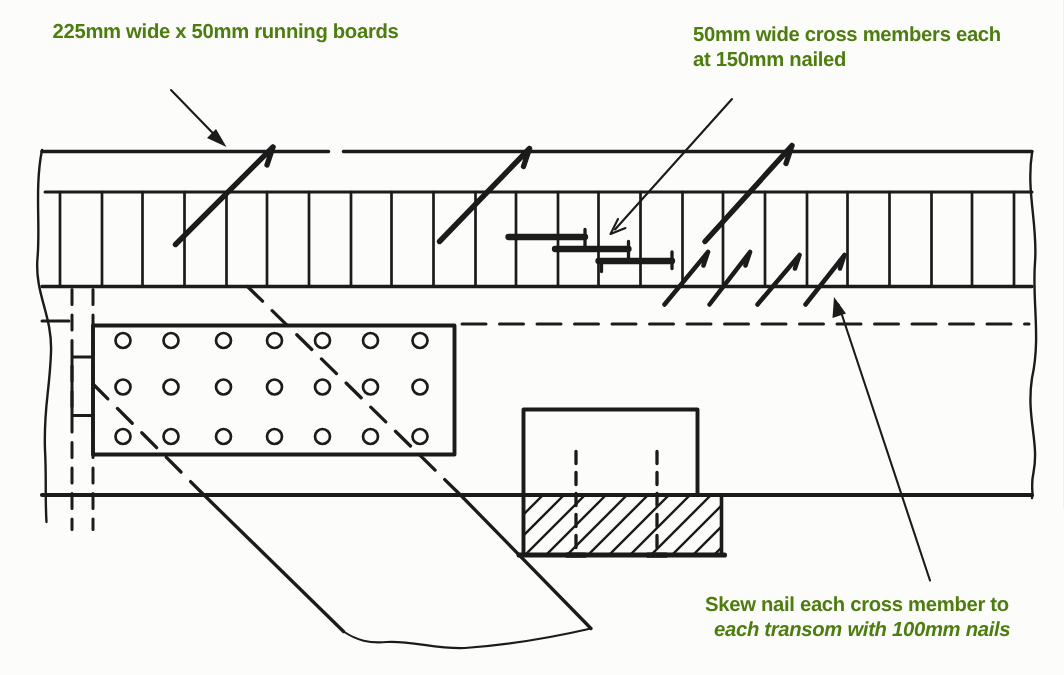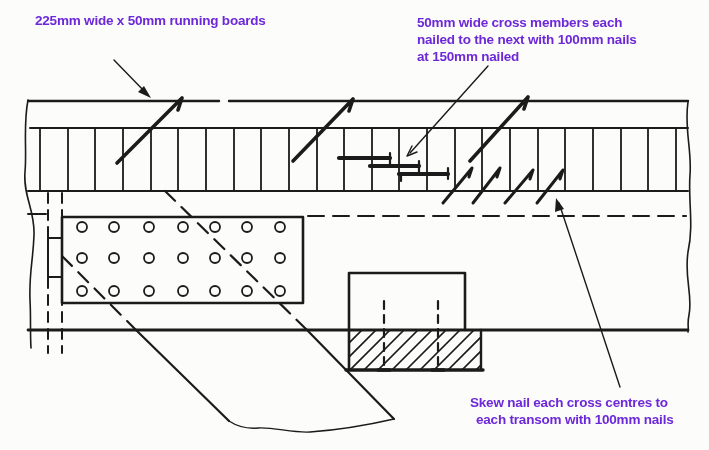--- a/index.html
+++ b/index.html
@@ -8,28 +8,28 @@
     width:709px;height:450px;
     background:#fcfcfa;
     overflow:hidden;
     font-family:"Liberation Sans", sans-serif;
   }
   svg{position:absolute;left:0;top:0;}
   .ink{stroke:#1b1b1b;fill:none;stroke-linecap:round;stroke-linejoin:round;}
   .fill-ink{fill:#1b1b1b;stroke:none;}
   .annotation{
     position:absolute;
-    color:#6d28d9;
+    color:#4d7c0f;
     font-size:13.5px;
     font-weight:700;
     line-height:17px;
     letter-spacing:-0.2px;
     white-space:nowrap;
   }
-  .annotation .indent{margin-left:6px;}
+  .annotation .indent{margin-left:6px;font-style:italic;}
 </style>
 </head>
 <body>
 
 <div class="stage">
 
   <svg width="709" height="450" viewBox="0 0 709 450">
 
     <defs>
       <clipPath id="transom-hatch-clip">
@@ -139,24 +139,23 @@
     <g>
       <path class="ink" stroke-width="1.4" d="M620,387L559,203"></path>
       <polygon class="fill-ink" points="556,198 564,209 555,212"></polygon>
     </g>
   </svg>
 
   <div class="annotation" style="left:35px;top:12px;">
     <div>225mm wide x 50mm running boards</div>
   </div>
 
-  <div class="annotation" style="left:417px;top:14px;">
+  <div class="annotation" style="left:462px;top:14px;">
     <div>50mm wide cross members each</div>
-    <div>nailed to the next with 100mm nails</div>
     <div>at 150mm nailed</div>
   </div>
 
   <div class="annotation" style="left:470px;top:394px;">
-    <div>Skew nail each cross centres to</div>
+    <div>Skew nail each cross member to</div>
     <div class="indent">each transom with 100mm nails</div>
   </div>
 
 </div>
 
 </body></html>

